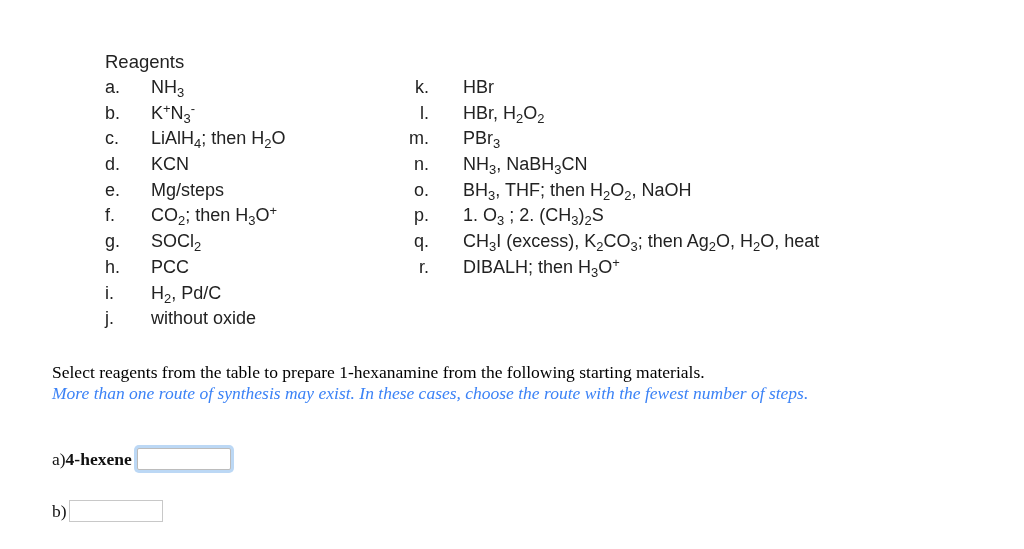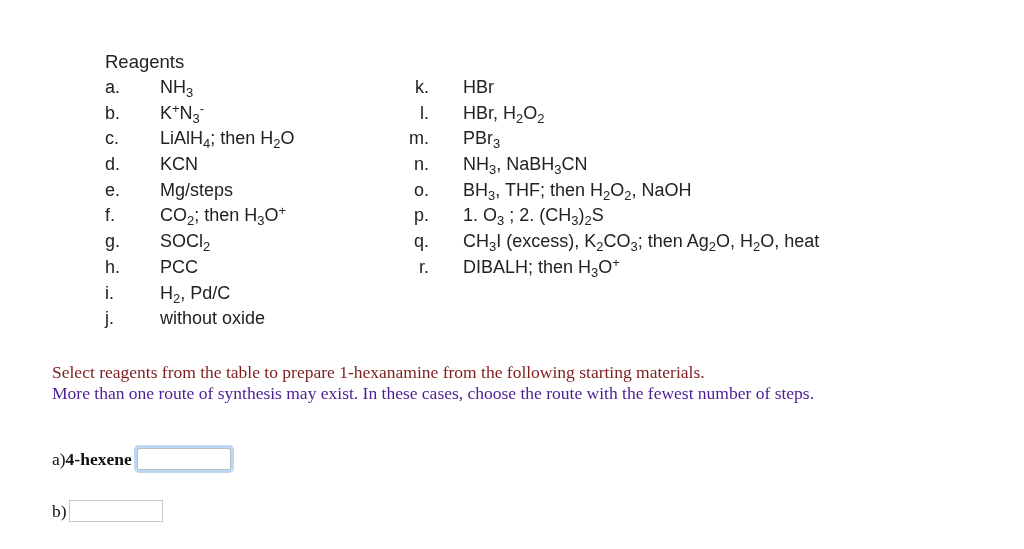--- a/index.html
+++ b/index.html
@@ -49,39 +49,39 @@
       top: 0;
     }
     .col-right .letter {
       width: 34px;
       text-align: right;
     }
     .reagent {
       position: absolute;
       top: 0;
     }
-    .col-left .reagent { left: 55px; }
+    .col-left .reagent { left: 46px; }
     .col-right .reagent { left: 68px; }
     sub, sup {
       font-size: 0.72em;
       line-height: 0;
     }
     sub { vertical-align: -0.3em; }
     sup { vertical-align: 0.45em; }
 
     .instructions {
       position: absolute;
       left: 52px;
       top: 362px;
       font-size: 17.5px;
       line-height: 21px;
       white-space: nowrap;
     }
-    .instr-black { color: #7f1d1d; }
-    .instr-red { color: #4c1d95; }
+    .instr-black { color: #000000; }
+    .instr-red { color: #3b82f6; font-style: italic; }
 
     .question {
       position: absolute;
       left: 52px;
       font-size: 17.5px;
       font-weight: bold;
       color: #111111;
       white-space: nowrap;
       display: flex;
       align-items: center;

